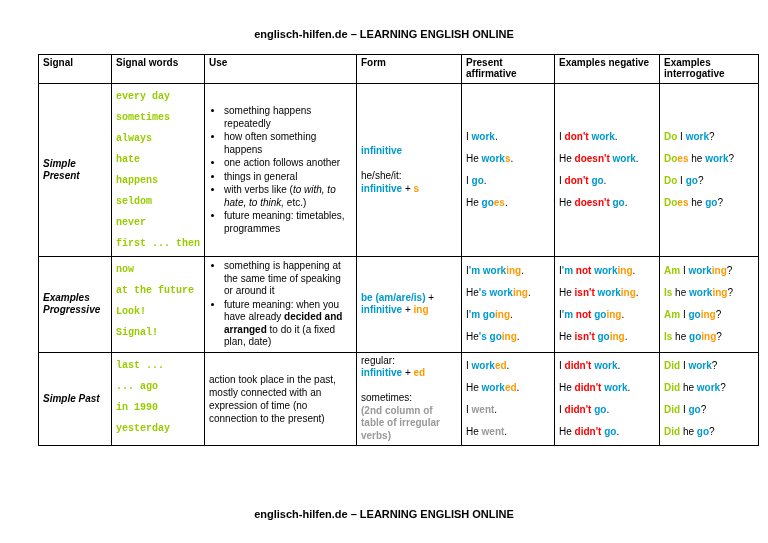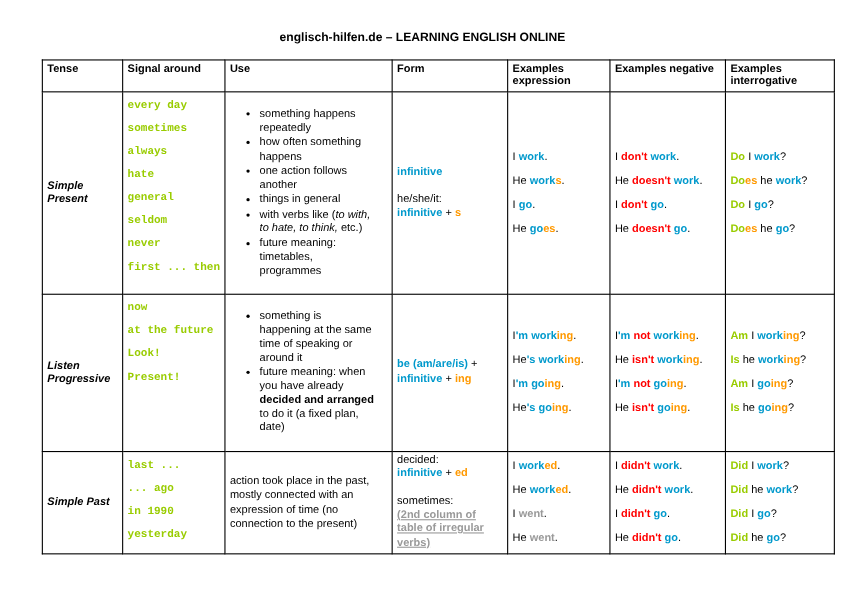--- a/index.html
+++ b/index.html
@@ -14,21 +14,21 @@
   .doc-title.bottom { margin-top: 62px; }
 
   table { border-collapse: collapse; width: 720px; table-layout: fixed; }
   th, td { border: 1px solid #000; padding: 2px 4px; font-size: 10px; vertical-align: top; }
   th { text-align: left; font-weight: bold; line-height: 11px; padding-bottom: 4px; }
 
   td.tense { font-weight: bold; font-style: italic; vertical-align: middle; line-height: 12px; }
   td.signal { color: var(--green); font-weight: bold; font-family: Liberation Mono, monospace; }
   td.signal .line { line-height: 21px; white-space: nowrap; }
   td.use { vertical-align: middle; }
-  td.use ul { margin: 12px; padding-left: 15px; }
+  td.use ul { margin: 0; padding-left: 15px; }
   td.use li { margin: 1px 0; line-height: 12.5px; }
   td.use .line { line-height: 13px; }
   td.form { vertical-align: middle; }
   td.form .line { line-height: 12.5px; min-height: 12.5px; }
   td.examples { vertical-align: middle; }
   td.examples .line { line-height: 22px; white-space: nowrap; }
 </style>
 </head>
 <body>
 
@@ -41,38 +41,38 @@
       <col style="width:73px">
         <col style="width:93px">
         <col style="width:152px">
       <col style="width:105px">
         <col style="width:93px">
         <col style="width:105px">
         <col style="width:99px">
     </colgroup>
     <thead>
       <tr>
-        <th>Tense</th>
-        <th>Signal around</th>
+        <th>Signal</th>
+        <th>Signal words</th>
         <th>Use</th>
         <th>Form</th>
-        <th>Examples expression</th>
+        <th>Present affirmative</th>
         <th>Examples negative</th>
         <th>Examples interrogative</th>
       </tr>
     </thead>
     <tbody>
       <tr>
         <td class="tense">Simple Present</td>
         <td class="signal">
             <div class="line"><span>every day</span></div>
             <div class="line"><span>sometimes</span></div>
             <div class="line"><span>always</span></div>
             <div class="line"><span>hate</span></div>
-            <div class="line"><span>general</span></div>
+            <div class="line"><span>happens</span></div>
             <div class="line"><span>seldom</span></div>
             <div class="line"><span>never</span></div>
             <div class="line"><span>first ... then</span></div>
           </td>
         <td class="use">
             <ul>
               <li><span>something happens repeatedly</span></li>
               <li><span>how often something happens</span></li>
               <li><span>one action follows another</span></li>
               <li><span>things in general</span></li>
@@ -99,26 +99,26 @@
             <div class="line"><span>He </span><span style="color: var(--red); font-weight: bold;">doesn't</span><span> </span><span style="color: var(--blue); font-weight: bold;">go</span><span>.</span></div>
           </td>
         <td class="examples">
             <div class="line"><span style="color: var(--green); font-weight: bold;">Do</span><span> I </span><span style="color: var(--blue); font-weight: bold;">work</span><span>?</span></div>
             <div class="line"><span style="color: var(--green); font-weight: bold;">Do</span><span style="color: var(--orange); font-weight: bold;">es</span><span> he </span><span style="color: var(--blue); font-weight: bold;">work</span><span>?</span></div>
             <div class="line"><span style="color: var(--green); font-weight: bold;">Do</span><span> I </span><span style="color: var(--blue); font-weight: bold;">go</span><span>?</span></div>
             <div class="line"><span style="color: var(--green); font-weight: bold;">Do</span><span style="color: var(--orange); font-weight: bold;">es</span><span> he </span><span style="color: var(--blue); font-weight: bold;">go</span><span>?</span></div>
           </td>
       </tr>
       <tr>
-        <td class="tense">Listen Progressive</td>
+        <td class="tense">Examples Progressive</td>
         <td class="signal">
             <div class="line"><span>now</span></div>
             <div class="line"><span>at the future</span></div>
             <div class="line"><span>Look!</span></div>
-            <div class="line"><span>Present!</span></div>
+            <div class="line"><span>Signal!</span></div>
           </td>
         <td class="use">
             <ul>
               <li><span>something is happening at the same time of speaking or around it</span></li>
               <li><span>future meaning: when you have already </span><span style="font-weight: bold;">decided and arranged</span><span> to do it (a fixed plan, date)</span></li>
             </ul>
           </td>
         <td class="form">
             <div class="line"><span style="color: var(--blue); font-weight: bold;">be (am/are/is)</span><span> +</span></div>
             <div class="line"><span style="color: var(--blue); font-weight: bold;">infinitive</span><span> + </span><span style="color: var(--orange); font-weight: bold;">ing</span></div>
@@ -147,25 +147,25 @@
         <td class="signal">
             <div class="line"><span>last ...</span></div>
             <div class="line"><span>... ago</span></div>
             <div class="line"><span>in 1990</span></div>
             <div class="line"><span>yesterday</span></div>
           </td>
         <td class="use">
             <div class="line"><span>action took place in the past, mostly connected with an expression of time (no connection to the present)</span></div>
           </td>
         <td class="form">
-            <div class="line"><span>decided:</span></div>
+            <div class="line"><span>regular:</span></div>
             <div class="line"><span style="color: var(--blue); font-weight: bold;">infinitive</span><span> + </span><span style="color: var(--orange); font-weight: bold;">ed</span></div>
             <div class="line">&nbsp;</div>
             <div class="line"><span>sometimes:</span></div>
-            <div class="line"><span style="color: var(--gray); font-weight: bold; text-decoration: underline;">(2nd column of table of irregular verbs)</span></div>
+            <div class="line"><span style="color: var(--gray); font-weight: bold;">(2nd column of table of irregular verbs)</span></div>
           </td>
         <td class="examples">
             <div class="line"><span>I </span><span style="color: var(--blue); font-weight: bold;">work</span><span style="color: var(--orange); font-weight: bold;">ed</span><span>.</span></div>
             <div class="line"><span>He </span><span style="color: var(--blue); font-weight: bold;">work</span><span style="color: var(--orange); font-weight: bold;">ed</span><span>.</span></div>
             <div class="line"><span>I </span><span style="color: var(--gray); font-weight: bold;">went</span><span>.</span></div>
             <div class="line"><span>He </span><span style="color: var(--gray); font-weight: bold;">went</span><span>.</span></div>
           </td>
         <td class="examples">
             <div class="line"><span>I </span><span style="color: var(--red); font-weight: bold;">didn't</span><span> </span><span style="color: var(--blue); font-weight: bold;">work</span><span>.</span></div>
             <div class="line"><span>He </span><span style="color: var(--red); font-weight: bold;">didn't</span><span> </span><span style="color: var(--blue); font-weight: bold;">work</span><span>.</span></div>

